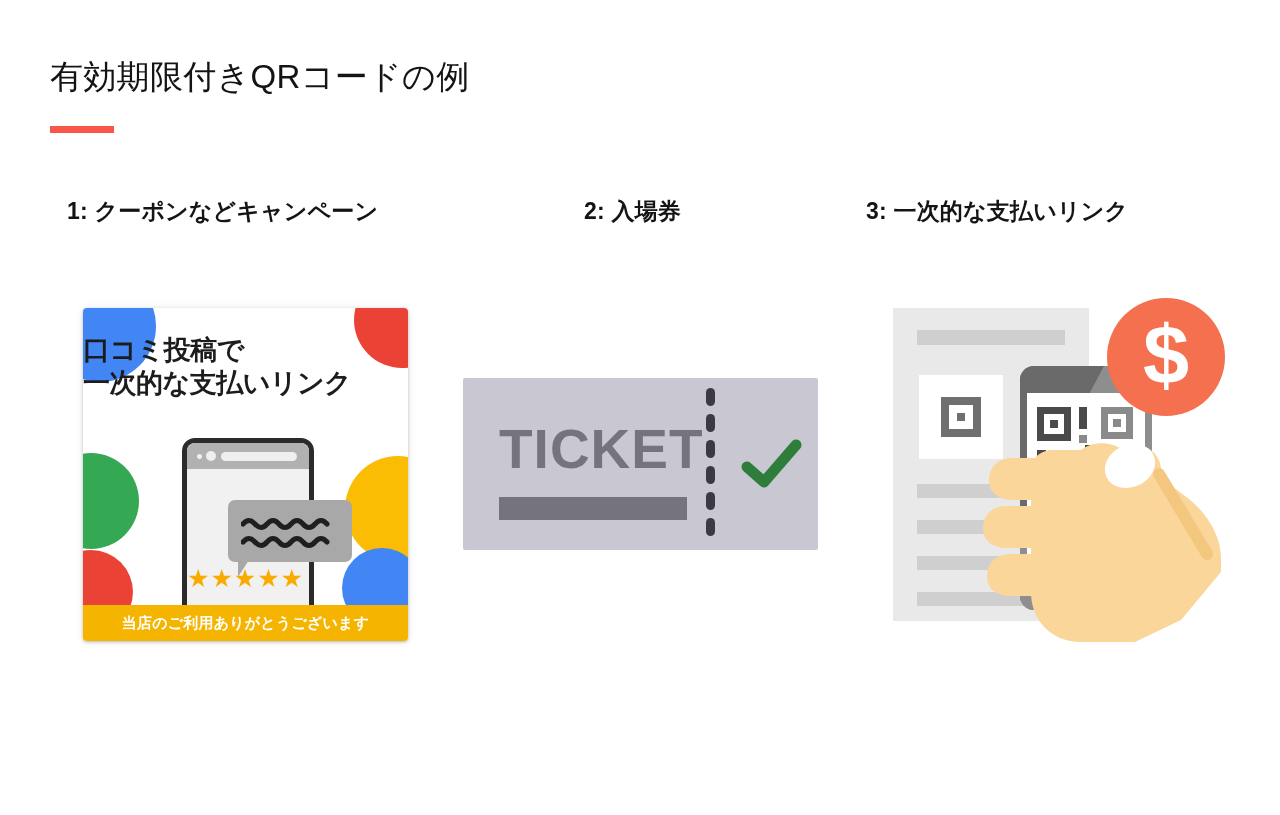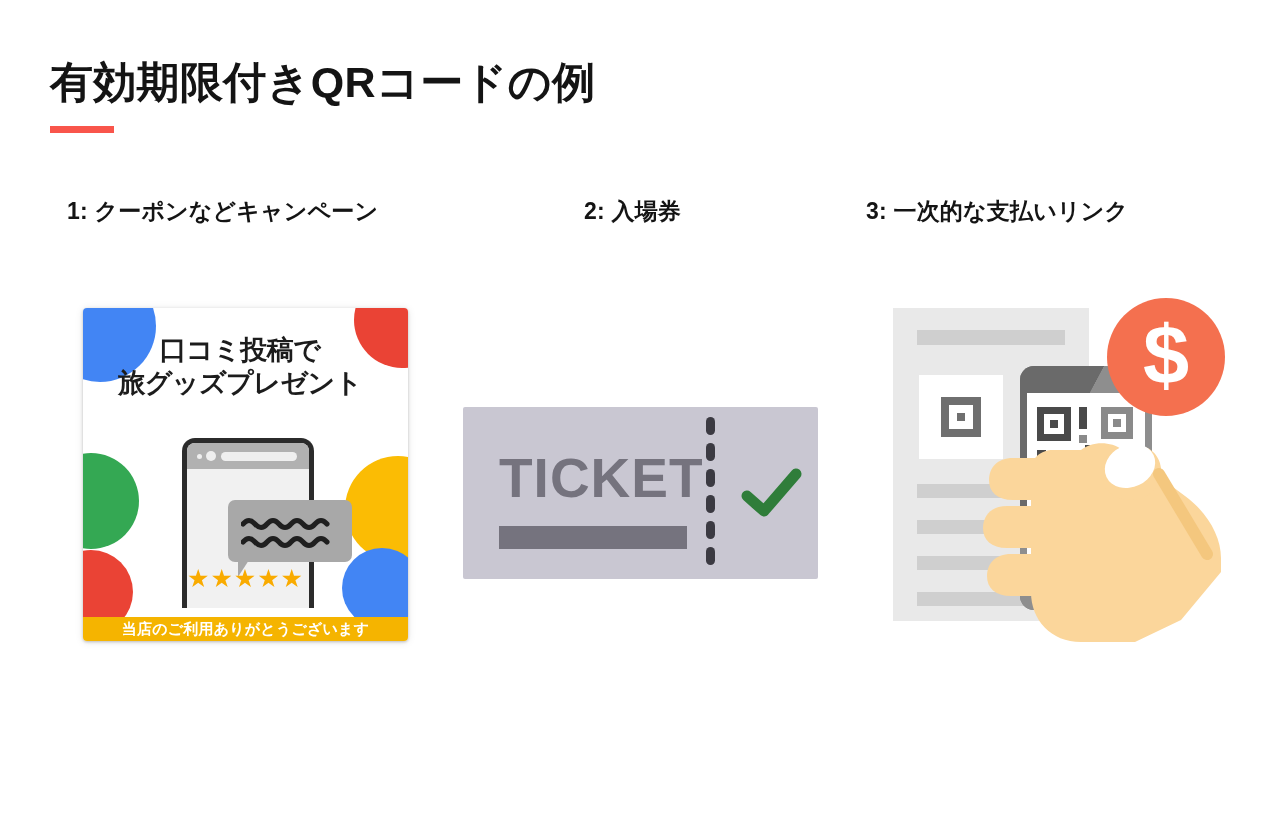--- a/index.html
+++ b/index.html
@@ -16,22 +16,22 @@
     font-family: "Liberation Sans", "DejaVu Sans", sans-serif;
     color: #1b1b1b;
     -webkit-font-smoothing: antialiased;
   }
 
   
   .page-title {
     position: absolute;
     left: 50px;
     top: 57px;
-    font-size: 43px;
-    font-weight: 700;
+    font-size: 33px;
+    font-weight: 400;
     letter-spacing: 0.3px;
     line-height: 1.2;
     color: #141414;
     white-space: nowrap;
     text-align: right;
   }
   .title-rule {
     position: absolute;
     left: 50px;
     top: 126px;
@@ -71,21 +71,21 @@
   .blob-red-tr { width: 96px;  height: 96px;  left: 271px;  top: -36px;  background: #ea4335; }
   .blob-green  { width: 96px;  height: 96px;  left: -40px;  top: 145px;  background: #34a853; }
   .blob-yellow { width: 106px; height: 106px; left: 262px;  top: 148px;  background: #fbbc04; }
   .blob-red-bl { width: 84px;  height: 84px;  left: -34px;  top: 242px;  background: #ea4335; }
   .blob-blue-br{ width: 80px;  height: 80px;  left: 259px;  top: 240px;  background: #4285f4; }
 
   .coupon-head {
     position: absolute;
     left: 0; right: 11px;
     top: 26px;
-    text-align: center;
+    text-align: left;
     z-index: 4;
     color: #1c1c1c;
     font-weight: 700;
     line-height: 1.22;
     letter-spacing: -0.5px;
   }
   .coupon-head .l1 { font-size: 27px; display: block; }
   .coupon-head .l2 { font-size: 27px; display: block; }
 
   
@@ -147,42 +147,41 @@
     text-align: center;
     z-index: 6;
     letter-spacing: 1px;
     font-size: 25px;
     color: #f9ab00;
     line-height: 1;
   }
   .coupon-banner {
     position: absolute;
     left: 0; right: 0; bottom: 0;
-    height: 24px;
+    height: 36px;
     background: #f5b400;
     color: #ffffff;
     font-size: 15px;
     font-weight: 700;
     letter-spacing: 0.2px;
     display: flex;
     align-items: center;
     justify-content: center;
     z-index: 7;
   }
 
   
   .ticket {
     position: absolute;
     left: 463px;
     top: 378px;
     width: 355px;
     height: 172px;
     background: #c9c7d2;
     border-radius: 2px;
-    margin-top: 29px;
   }
   .ticket-word {
     position: absolute;
     left: 36px;
     top: 44px;
     font-size: 55px;
     font-weight: 700;
     letter-spacing: 1px;
     color: #75737e;
     line-height: 1;
@@ -340,21 +339,21 @@
 
   <div class="blob blob-blue"></div>
   <div class="blob blob-red-tr"></div>
   <div class="blob blob-green"></div>
   <div class="blob blob-yellow"></div>
   <div class="blob blob-red-bl"></div>
   <div class="blob blob-blue-br"></div>
 
   <div class="coupon-head">
     <span class="l1">口コミ投稿で</span>
-    <span class="l2">旅グッズプレゼント</span>
+    <span class="l2">一次的な支払いリンク</span>
   </div>
 
   <div class="c-phone">
     <div class="c-phone-bar">
       <div class="c-phone-dot"></div>
       <div class="c-phone-dot2"></div>
       <div class="c-phone-pill"></div>
     </div>
   </div>
 

